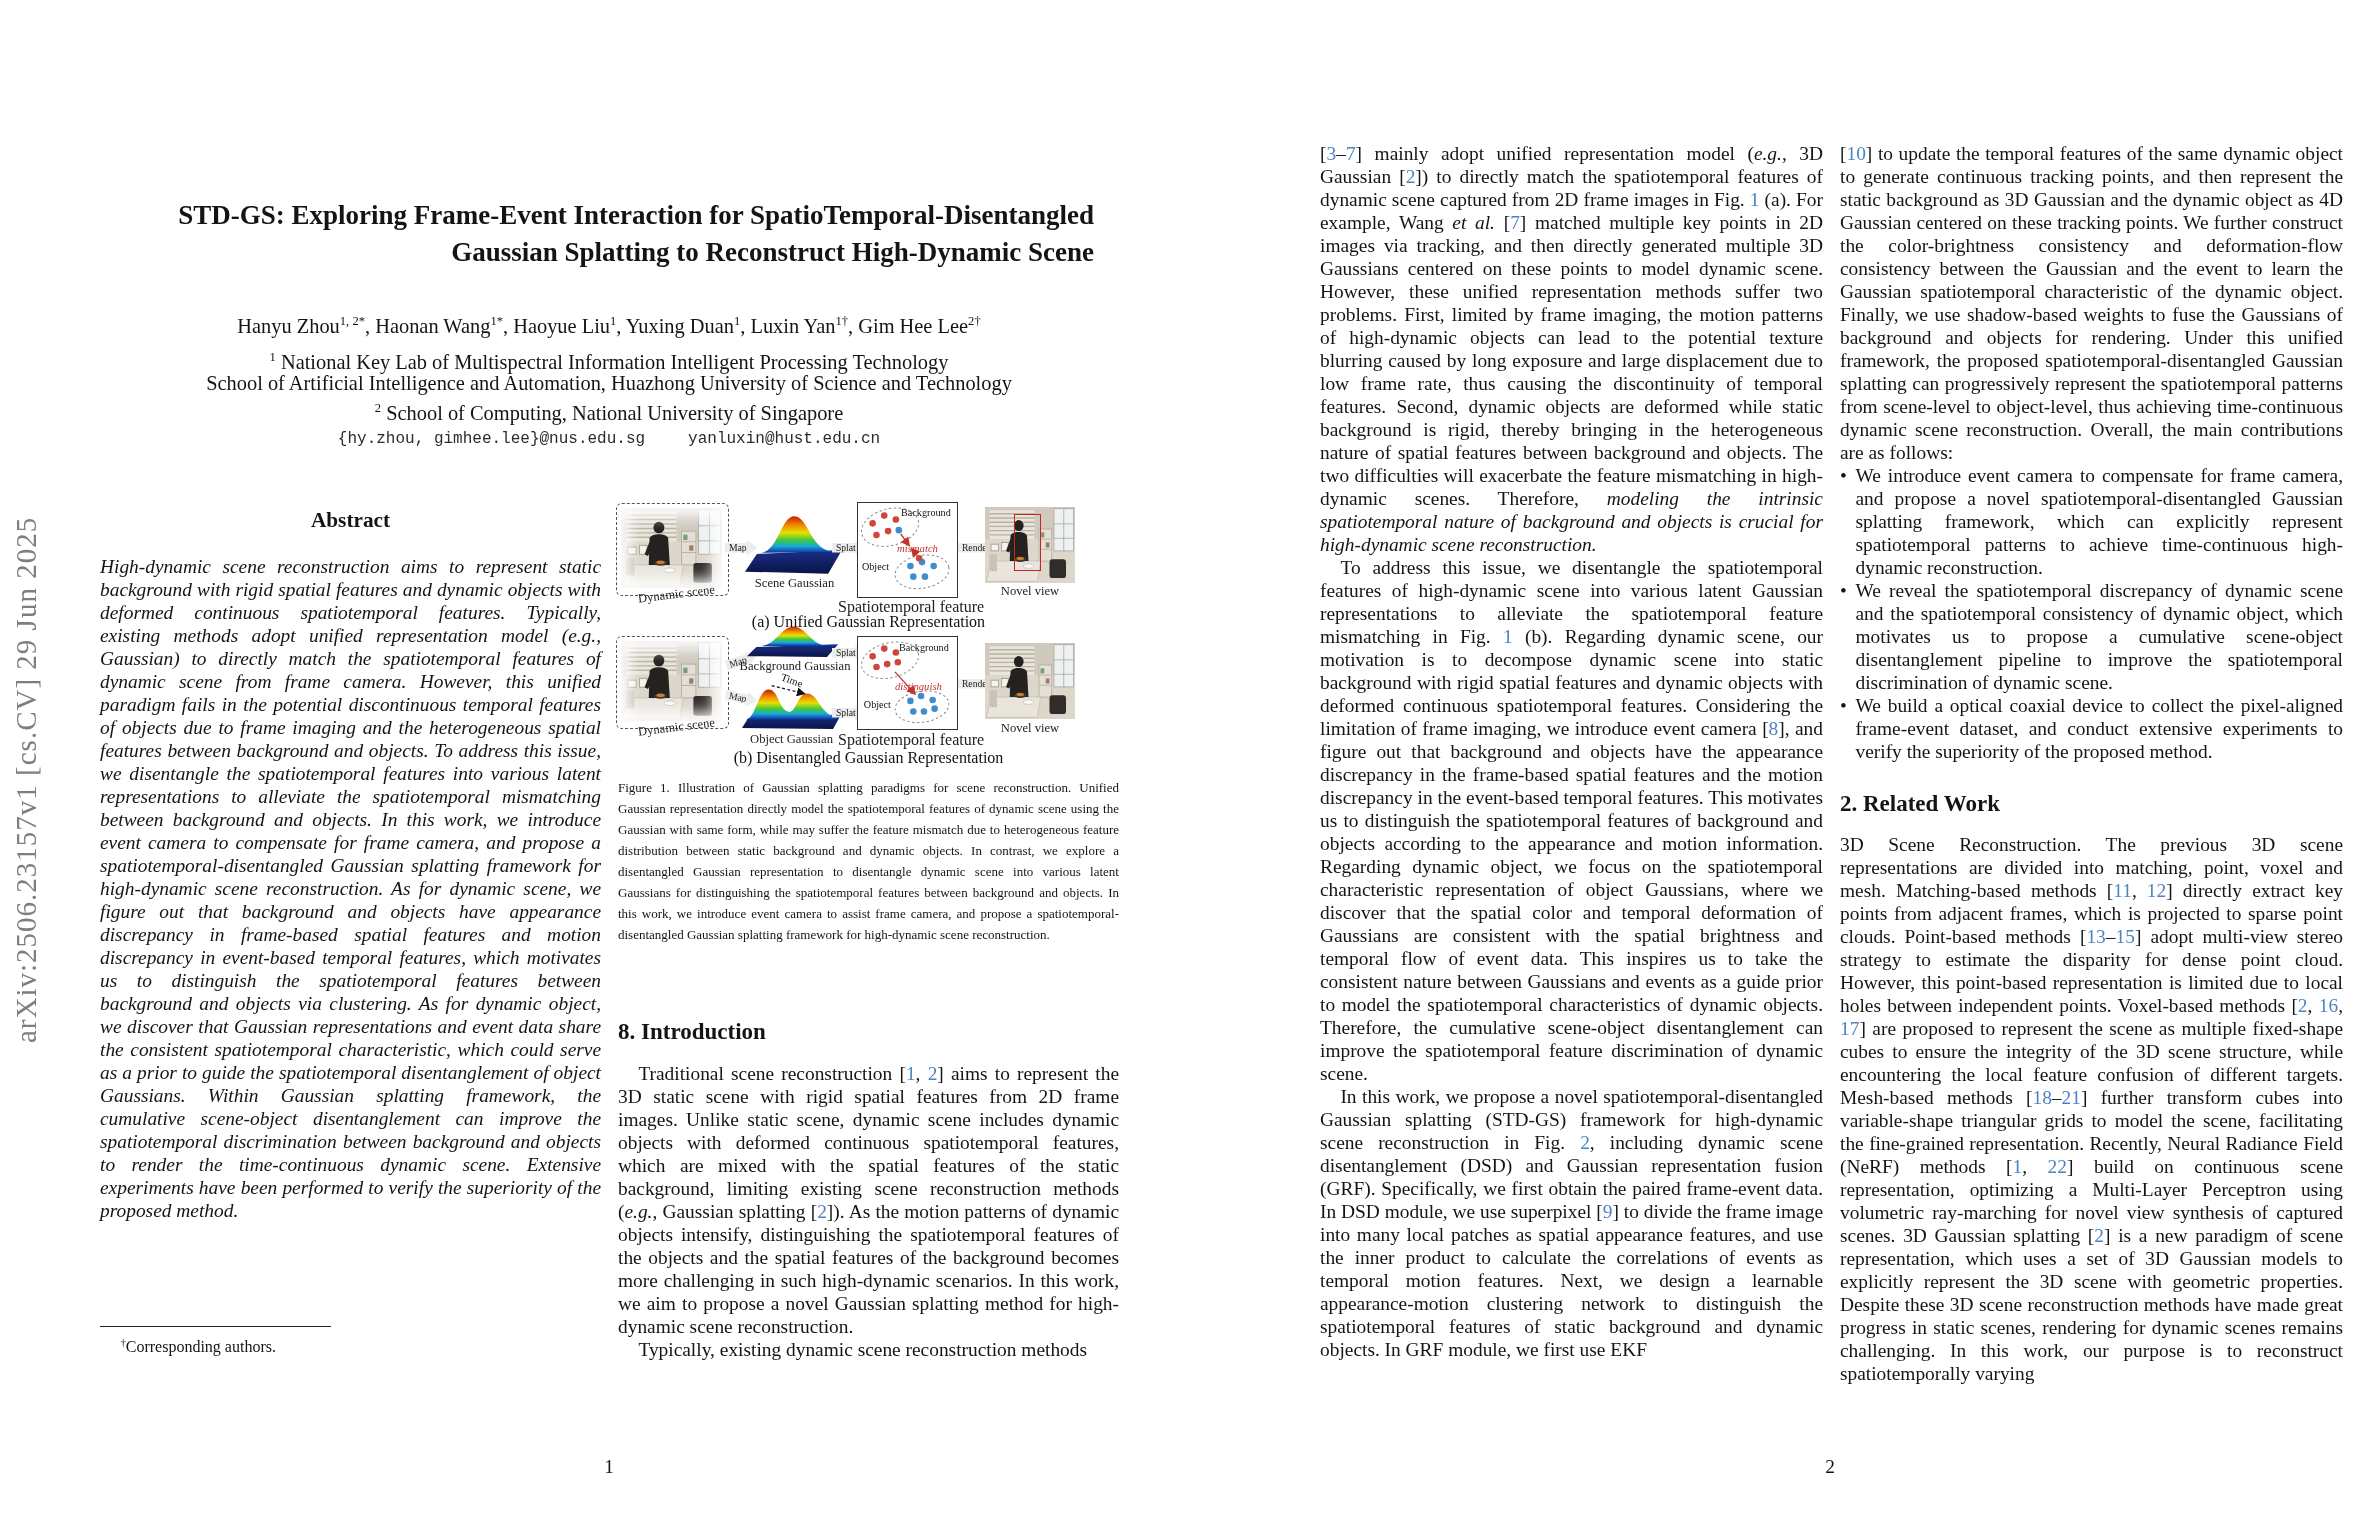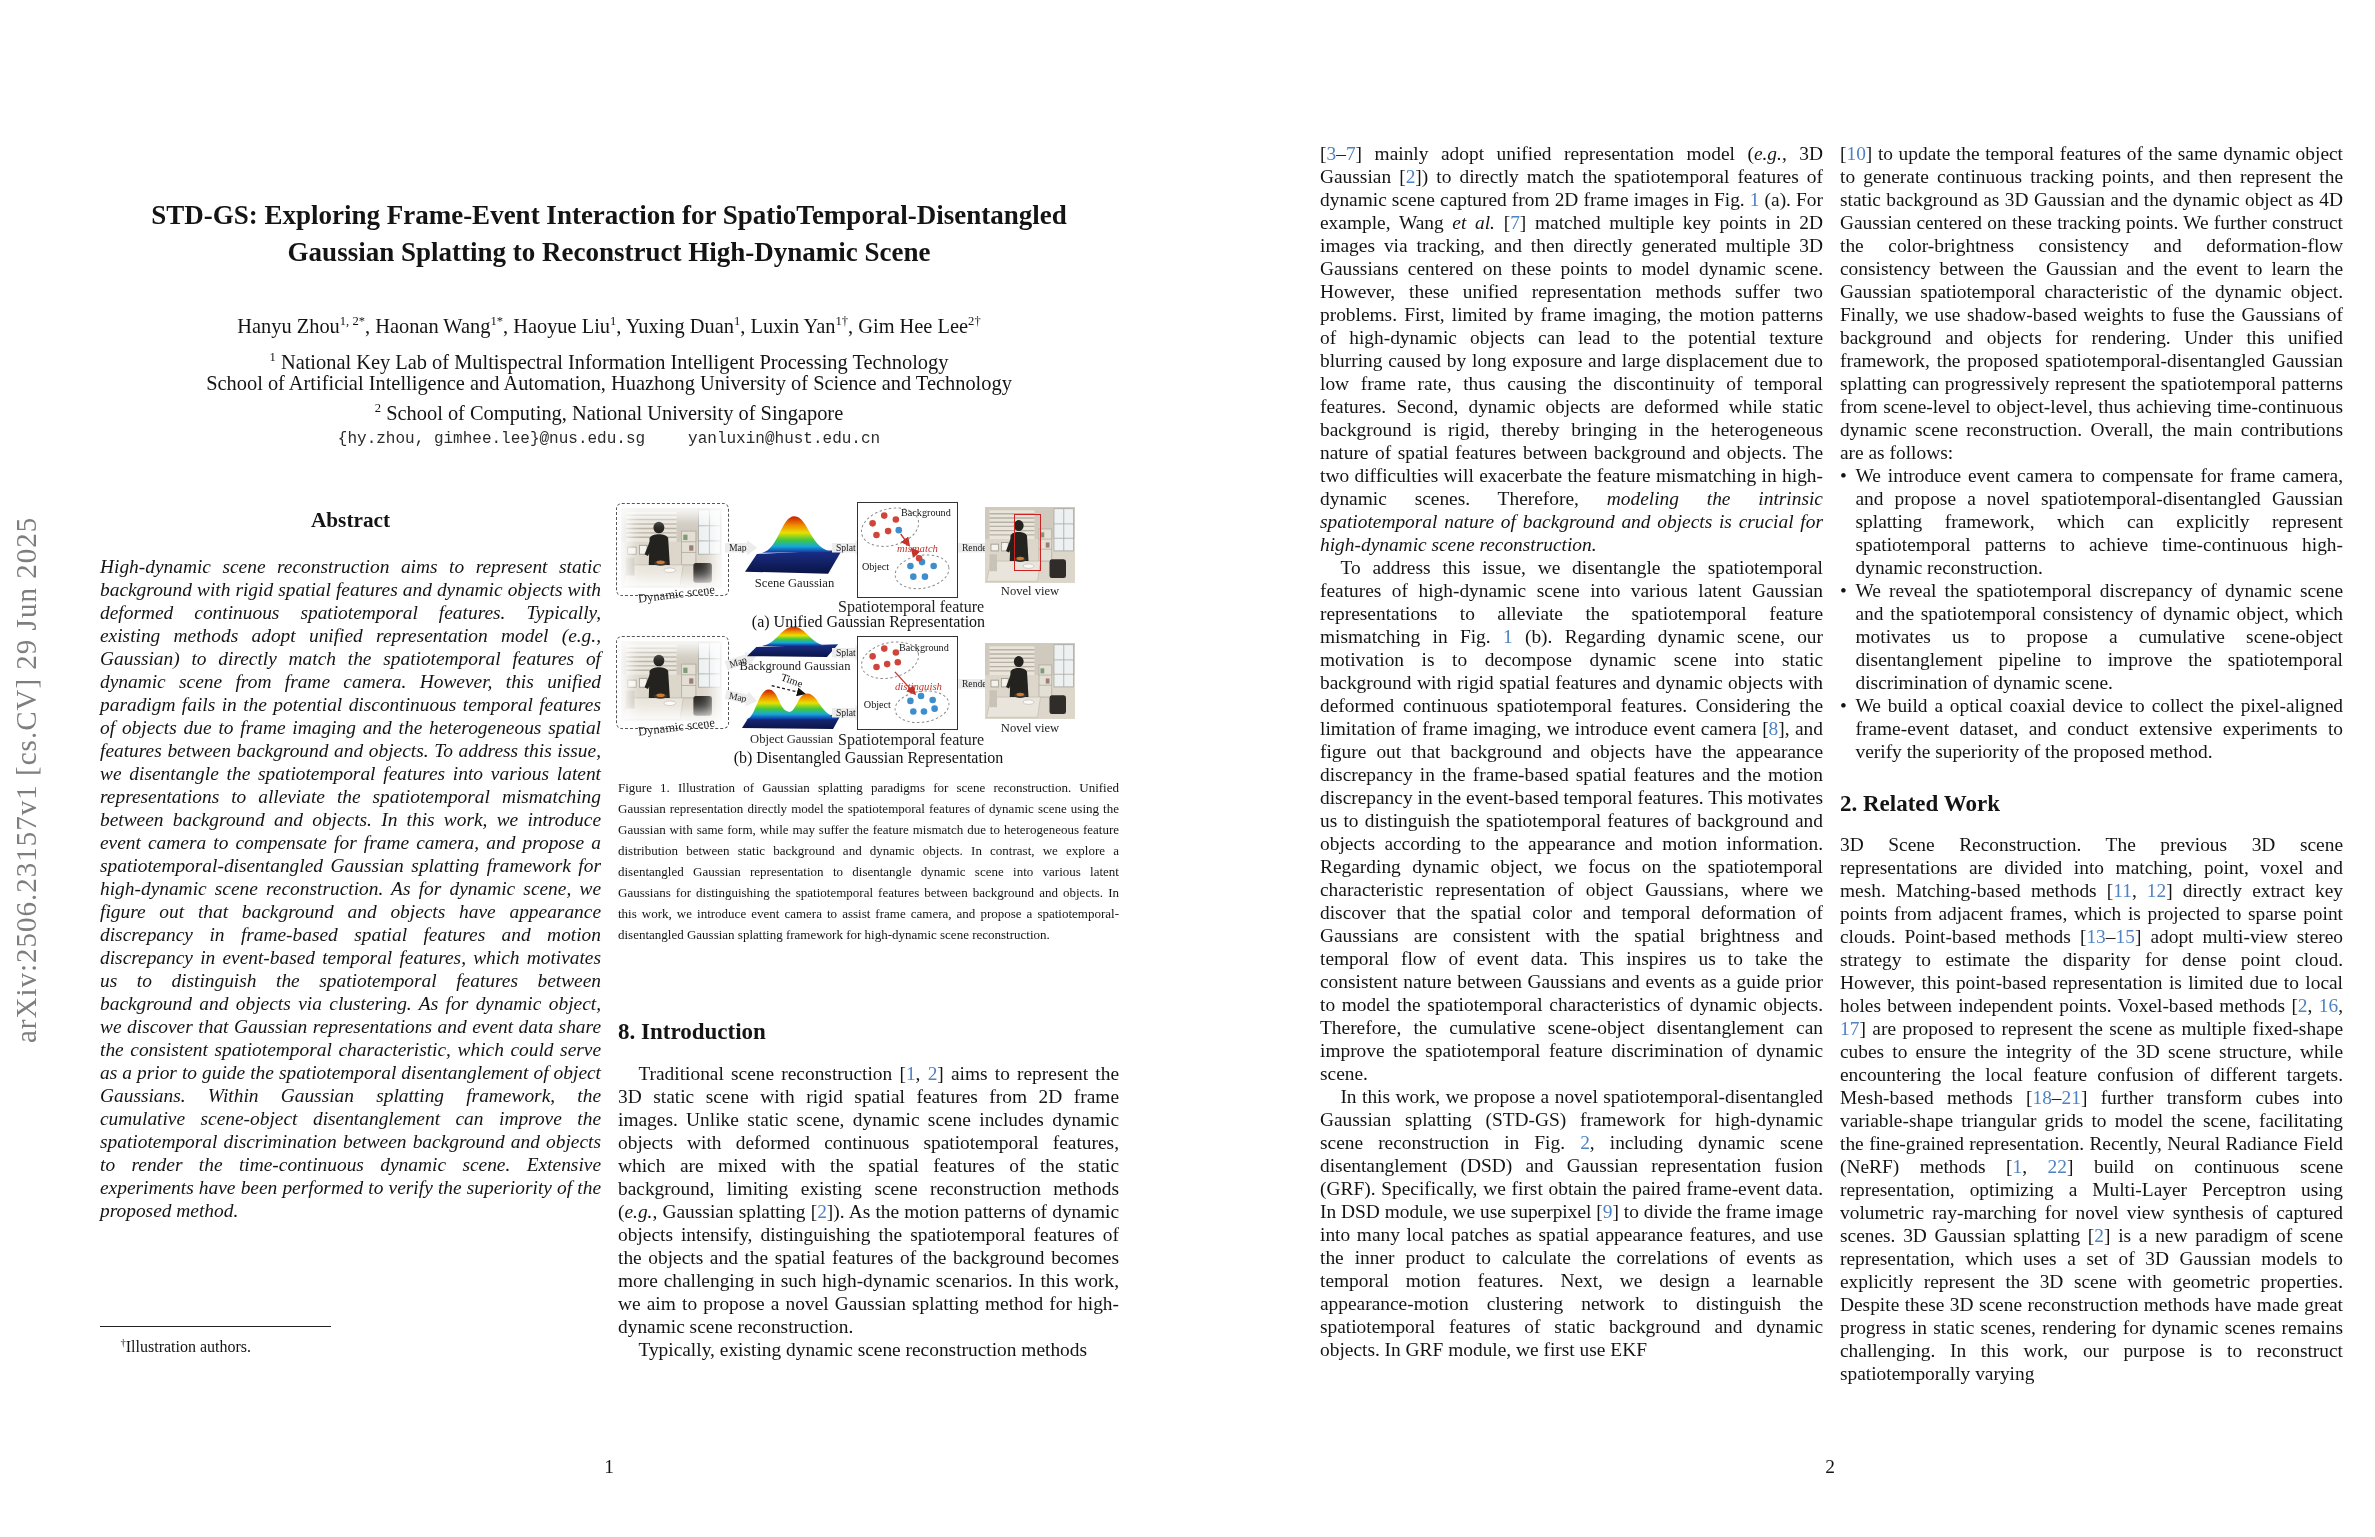--- a/index.html
+++ b/index.html
@@ -108,40 +108,40 @@
       <ellipse cx="47" cy="62" rx="8" ry="3" fill="#3a3632"></ellipse>
       <ellipse cx="47" cy="61" rx="5" ry="2" fill="#cf7a2e"></ellipse>
       <rect x="86" y="62" width="22" height="22" rx="3" fill="#2f2c29"></rect>
       <rect x="6" y="56" width="10" height="20" fill="#c9c3b7"></rect>
     </symbol>
   </defs>
 </svg>
 
 <div class="abs watermark">arXiv:2506.23157v1  [cs.CV]  29 Jun 2025</div>
 
-<div class="abs title" style="left:124px;top:197px;width:970px;">STD-GS: Exploring Frame-Event Interaction for SpatioTemporal-Disentangled Gaussian Splatting to Reconstruct High-Dynamic Scene</div>
+<div class="abs title" style="left:124px;top:197px;width:970px;text-align:right;">STD-GS: Exploring Frame-Event Interaction for SpatioTemporal-Disentangled Gaussian Splatting to Reconstruct High-Dynamic Scene</div>
 
 <div class="abs authors" style="left:124px;top:314px;width:970px;">
   <span><span>Hanyu Zhou</span><sup>1, 2*</sup><span>, </span></span><span><span>Haonan Wang</span><sup>1*</sup><span>, </span></span><span><span>Haoyue Liu</span><sup>1</sup><span>, </span></span><span><span>Yuxing Duan</span><sup>1</sup><span>, </span></span><span><span>Luxin Yan</span><sup>1†</sup><span>, </span></span><span><span>Gim Hee Lee</span><sup>2†</sup><span></span></span>
 </div>
 
 <div class="abs affil" style="left:124px;top:345px;width:970px;"><sup>1</sup><span> National Key Lab of Multispectral Information Intelligent Processing Technology</span></div>
 <div class="abs affil" style="left:124px;top:371px;width:970px;"><span>School of Artificial Intelligence and Automation, Huazhong University of Science and Technology</span></div>
 <div class="abs affil" style="left:124px;top:396px;width:970px;"><sup>2</sup><span> School of Computing, National University of Singapore</span></div>
 
 <div class="abs emails" style="left:124px;top:430px;width:970px;">
   <span class="em1">{hy.zhou, gimhee.lee}@nus.edu.sg</span><span class="em2">yanluxin@hust.edu.cn</span>
 </div>
 
 <div class="abs abs-head" style="left:100px;top:508px;width:501px;">Abstract</div>
 <div class="abs body-text italic" style="left:100px;top:555px;width:501px;">High-dynamic scene reconstruction aims to represent static background with rigid spatial features and dynamic objects with deformed continuous spatiotemporal features. Typically, existing methods adopt unified representation model (e.g., Gaussian) to directly match the spatiotemporal features of dynamic scene from frame camera. However, this unified paradigm fails in the potential discontinuous temporal features of objects due to frame imaging and the heterogeneous spatial features between background and objects. To address this issue, we disentangle the spatiotemporal features into various latent representations to alleviate the spatiotemporal mismatching between background and objects. In this work, we introduce event camera to compensate for frame camera, and propose a spatiotemporal-disentangled Gaussian splatting framework for high-dynamic scene reconstruction. As for dynamic scene, we figure out that background and objects have appearance discrepancy in frame-based spatial features and motion discrepancy in event-based temporal features, which motivates us to distinguish the spatiotemporal features between background and objects via clustering. As for dynamic object, we discover that Gaussian representations and event data share the consistent spatiotemporal characteristic, which could serve as a prior to guide the spatiotemporal disentanglement of object Gaussians. Within Gaussian splatting framework, the cumulative scene-object disentanglement can improve the spatiotemporal discrimination between background and objects to render the time-continuous dynamic scene. Extensive experiments have been performed to verify the superiority of the proposed method.</div>
 
 <div class="abs fnrule" style="left:100px;top:1326px;"></div>
 <div class="abs footnotes" style="left:100px;top:1333px;width:501px;">
-  <div class="indent"><sup>†</sup><span>Illustration authors.</span></div>
+  <div class="indent"><sup>†</sup><span>Corresponding authors.</span></div>
 </div>
 
 <div class="abs pageno" style="left:580px;top:1456px;width:58px;">1</div>
 
 <div class="abs figure">
 
   <div class="dashedwrap" style="left:-1.9px;top:12.6px;width:111px;height:91px;"></div>
   <div class="photo" style="left:2.9px;top:18.4px;width:101px;height:80px;">
     <svg viewBox="0 0 120 90" preserveAspectRatio="none">
         <use href="#room"></use>

